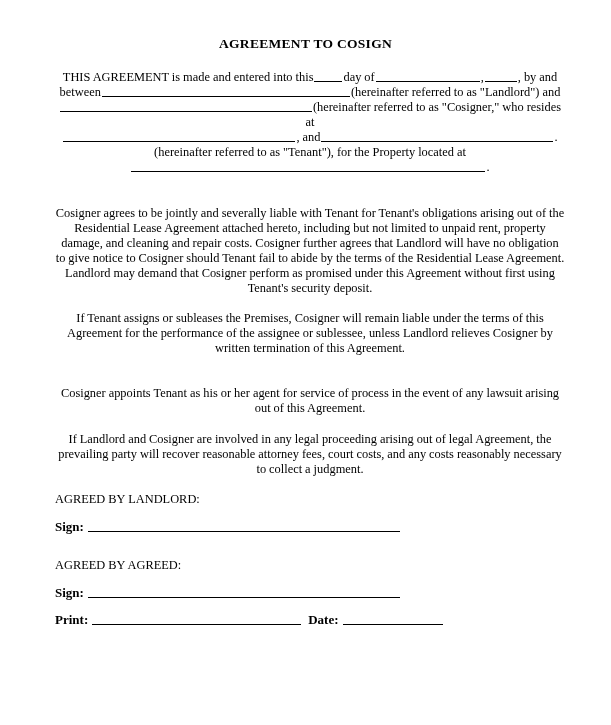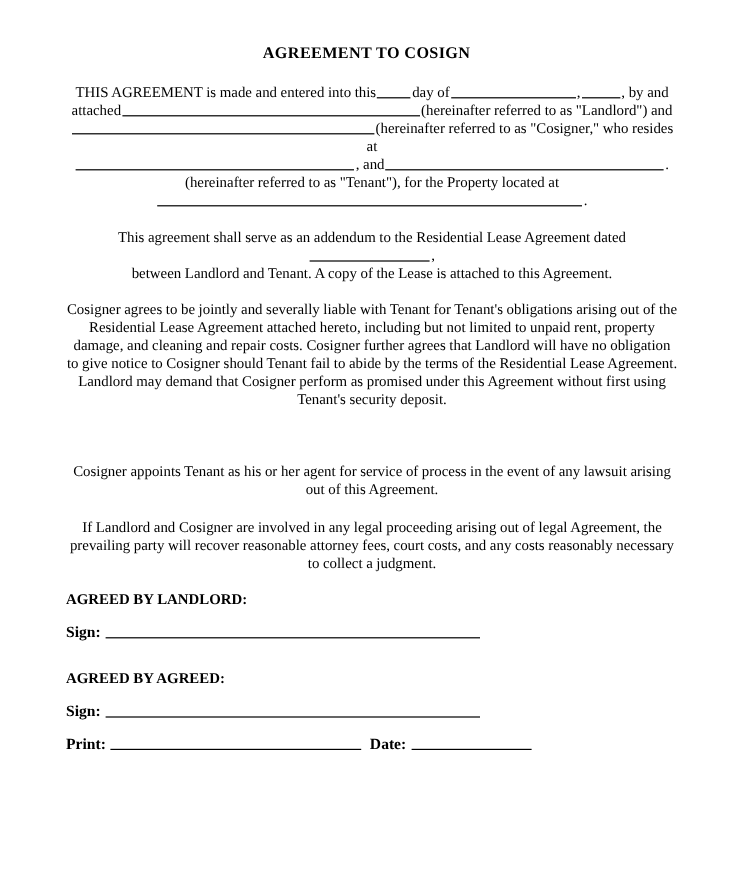--- a/index.html
+++ b/index.html
@@ -65,21 +65,20 @@
   .fill.w-long   { width: 232px; }
   .fill.w-long2  { width: 248px; }
   .fill.w-xlong  { width: 252px; }
   .fill.w-prop   { width: 354px; }
 
   
   .sig-heading {
     font-size: 12.4px;
     line-height: 15.1px;
     margin: 0;
-    font-weight: bold;
   }
   .sig-row {
     font-size: 13px;
     line-height: 15.1px;
     margin: 0;
     white-space: nowrap;
     font-weight: bold;
   }
   .sig-line {
     display: inline-block;
@@ -99,40 +98,37 @@
 <div class="page">
 
   <h1 class="doc-title">AGREEMENT TO COSIGN</h1>
 
   <div class="gap-lg"></div>
 
   <div class="body-block">
 
     <p class="para">
       <span>THIS AGREEMENT is made and entered into this</span><span class="fill w-tiny"></span><span>day of</span><span class="fill w-med2"></span><span>,</span><span class="fill w-small"></span><span>, by and</span><br>
-      <span>attached</span><span class="fill w-long2"></span><span>(hereinafter referred to as "Landlord") and</span><br>
+      <span>between</span><span class="fill w-long2"></span><span>(hereinafter referred to as "Landlord") and</span><br>
       <span class="fill w-xlong"></span><span>(hereinafter referred to as "Cosigner," who resides at</span><br>
       <span class="fill w-long"></span><span>, and</span><span class="fill w-long"></span><span>.</span><br>
       <span>(hereinafter referred to as "Tenant"), for the Property located at</span><br>
       <span class="fill w-prop"></span><span>.</span>
     </p>
 
     <div class="gap-para"></div>
 
-    <p class="para">
-      <span>This agreement shall serve as an addendum to the Residential Lease Agreement dated</span><span class="fill w-med"></span><span>,</span><br>
-      <span>between Landlord and Tenant. A copy of the Lease is attached to this Agreement.</span>
-    </p>
 
     <div class="gap-para"></div>
 
     <p class="para">Cosigner agrees to be jointly and severally liable with Tenant for Tenant's obligations arising out of the Residential Lease Agreement attached hereto, including but not limited to unpaid rent, property damage, and cleaning and repair costs. Cosigner further agrees that Landlord will have no obligation to give notice to Cosigner should Tenant fail to abide by the terms of the Residential Lease Agreement. Landlord may demand that Cosigner perform as promised under this Agreement without first using Tenant's security deposit.</p>
 
     <div class="gap-para"></div>
 
+    <p class="para">If Tenant assigns or subleases the Premises, Cosigner will remain liable under the terms of this Agreement for the performance of the assignee or sublessee, unless Landlord relieves Cosigner by written termination of this Agreement.</p>
 
     <div class="gap-para"></div>
 
 
     <div class="gap-para"></div>
 
     <p class="para">Cosigner appoints Tenant as his or her agent for service of process in the event of any lawsuit arising out of this Agreement.</p>
 
     <div class="gap-para"></div>
 

